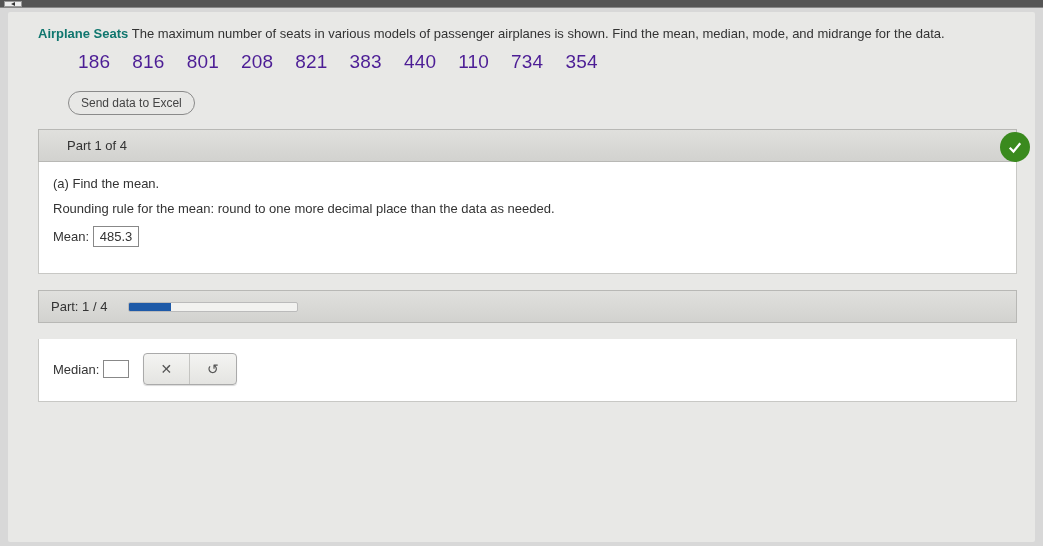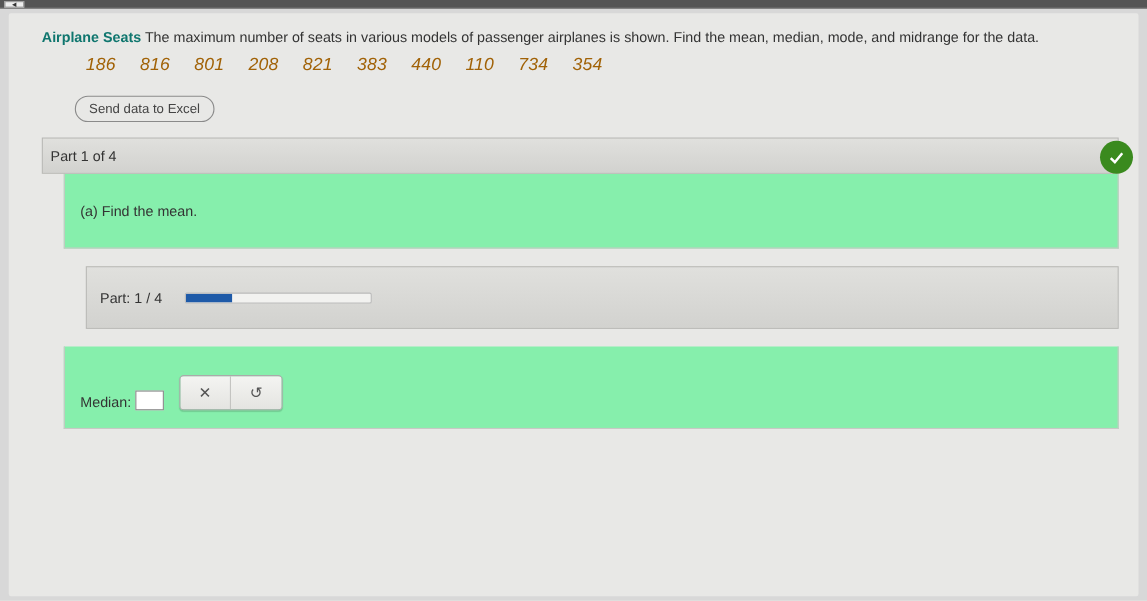--- a/index.html
+++ b/index.html
@@ -27,87 +27,84 @@
     background: #e8e8e6;
     margin: 4px 8px 0 8px;
     padding: 14px 18px 20px 30px;
     border-radius: 2px;
     min-height: 530px;
   }
   .problem-title { margin-bottom: 10px; }
   .problem-title b { font-weight: bold; color:#0f766e; }
   .data-row {
     margin: 8px 0 18px 40px;
-    font-size: 16px;
-    color:#a16207;
+    font-size: 19px;
+    color:#4c1d95;
     letter-spacing: 0.2px;
-    font-style: italic;
   }
   .data-row span { margin-right: 22px; }
   .excel-btn {
     display:inline-block;
     border:1px solid #8a8a8a;
     border-radius: 12px;
     padding: 4px 12px;
     font-size: 12px;
     color:#444;
     background:#e8e8e6;
     cursor:pointer;
     margin-left: 30px;
     margin-bottom: 14px;
     text-align: center;
   }
   .part-header {
     background: linear-gradient(#e0e0dd,#d2d2cf);
     border:1px solid #b8b8b5;
-    padding: 8px 7px;
+    padding: 8px 28px;
     font-size: 13px;
     color:#333;
     position: relative;
   }
   .check-badge {
     position:absolute;
     right:-14px;
     top:2px;
     width:30px; height:30px;
     background:#3a8a1e;
     border-radius:50%;
     display:flex; align-items:center; justify-content:center;
     color:#fff;
   }
   .check-badge svg { width:18px; height:18px; stroke:#fff; stroke-width:3; fill:none; }
   .part-body {
     border:1px solid #c8c8c5;
     border-top:none;
-    background:#86efac;
-    padding: 26px 14px 16px 14px;
-    margin-left: 20px;
+    background:#ffffff;
+    padding: 14px 14px 16px 14px;
   }
   .part-body p { margin-bottom: 10px; }
   .answer-box {
     display:inline-block;
     border:1px solid #888;
     background:#fff;
     padding:2px 6px;
     min-width:40px;
     text-align:center;
     font-size:13px;
   }
   .answer-box.empty { min-width:26px; height:18px; }
   .spacer { height: 16px; }
   .progress-block {
     background: linear-gradient(#e0e0dd,#d2d2cf);
     border:1px solid #b8b8b5;
-    padding: 20px 12px;
+    padding: 8px 12px;
     font-size: 13px;
     color:#333;
     display:flex;
     align-items:center;
     gap:21px;
-    margin-left:40px;
   }
   .progress-track {
     width: 170px; height:10px;
     background:#f2f2f0;
     border:1px solid #bbb;
     border-radius:2px;
     overflow:hidden;
   }
   .progress-fill {
     height:100%;
@@ -125,21 +122,21 @@
   .toolbar button {
     border:none;
     background:transparent;
     width:46px; height:30px;
     font-size:14px;
     color:#555;
     cursor:pointer;
     display:flex; align-items:center; justify-content:center;
   }
   .toolbar button:first-child { border-right:1px solid #c4c4c1; }
-  .median-row { display:flex; align-items:flex-end; }
+  .median-row { display:flex; align-items:center; }
 </style>
 </head>
 <body>
 
 <div class="topbar">
   <div class="back-btn">◂</div>
 </div>
 
 <div class="page">
 
@@ -155,20 +152,25 @@
   <div class="part-header">
     <span>Part 1 of 4</span>
     <div class="check-badge">
       <svg viewBox="0 0 24 24">
           <polyline points="5,13 10,18 19,7"></polyline>
         </svg>
     </div>
   </div>
   <div class="part-body">
     <p>(a) Find the mean.</p>
+    <p>Rounding rule for the mean: round to one more decimal place than the data as needed.</p>
+    <p>
+      <span>Mean:</span>
+      <span class="answer-box">485.3</span>
+    </p>
   </div>
 
   <div class="spacer"></div>
 
   
   <div class="progress-block">
     <span>Part: 1 / 4</span>
     <div class="progress-track">
       <div class="progress-fill" id="prog-fill" style="width: 25%;"></div>
     </div>

